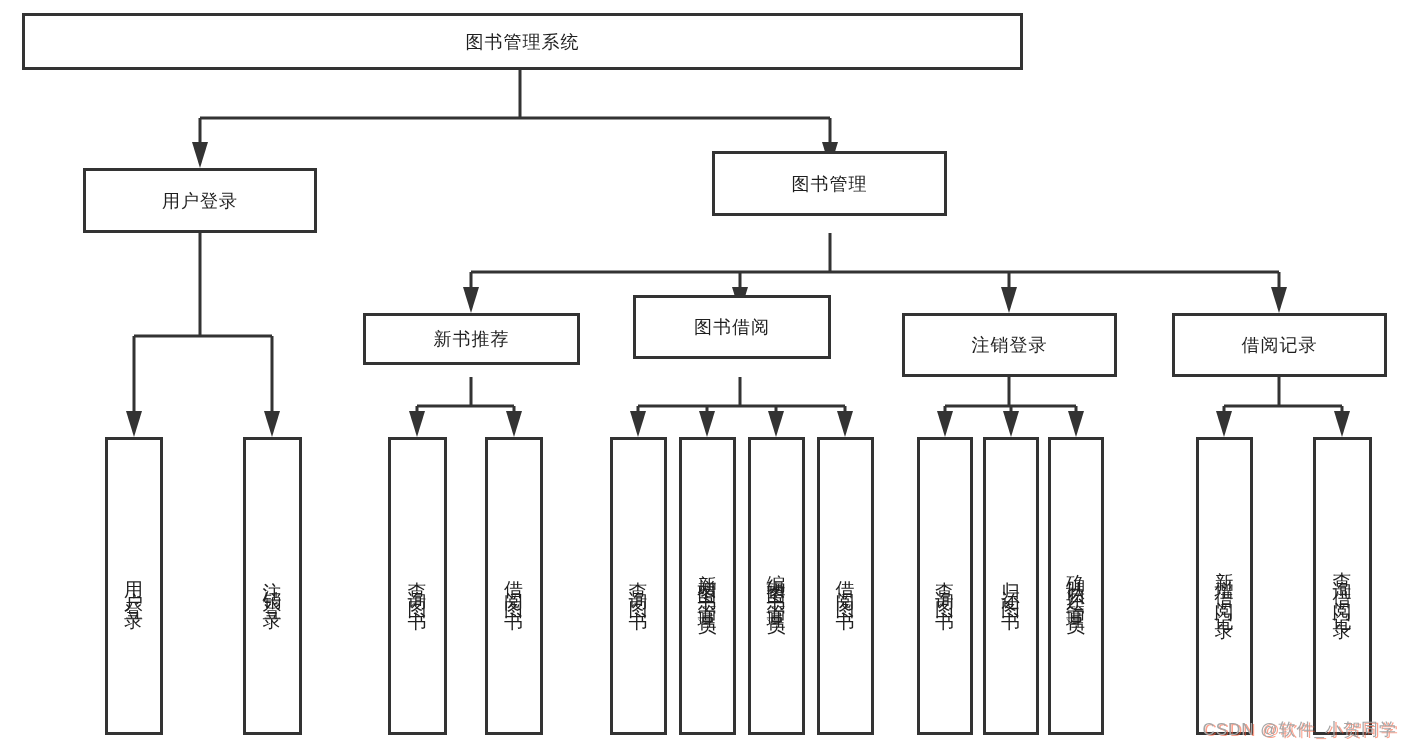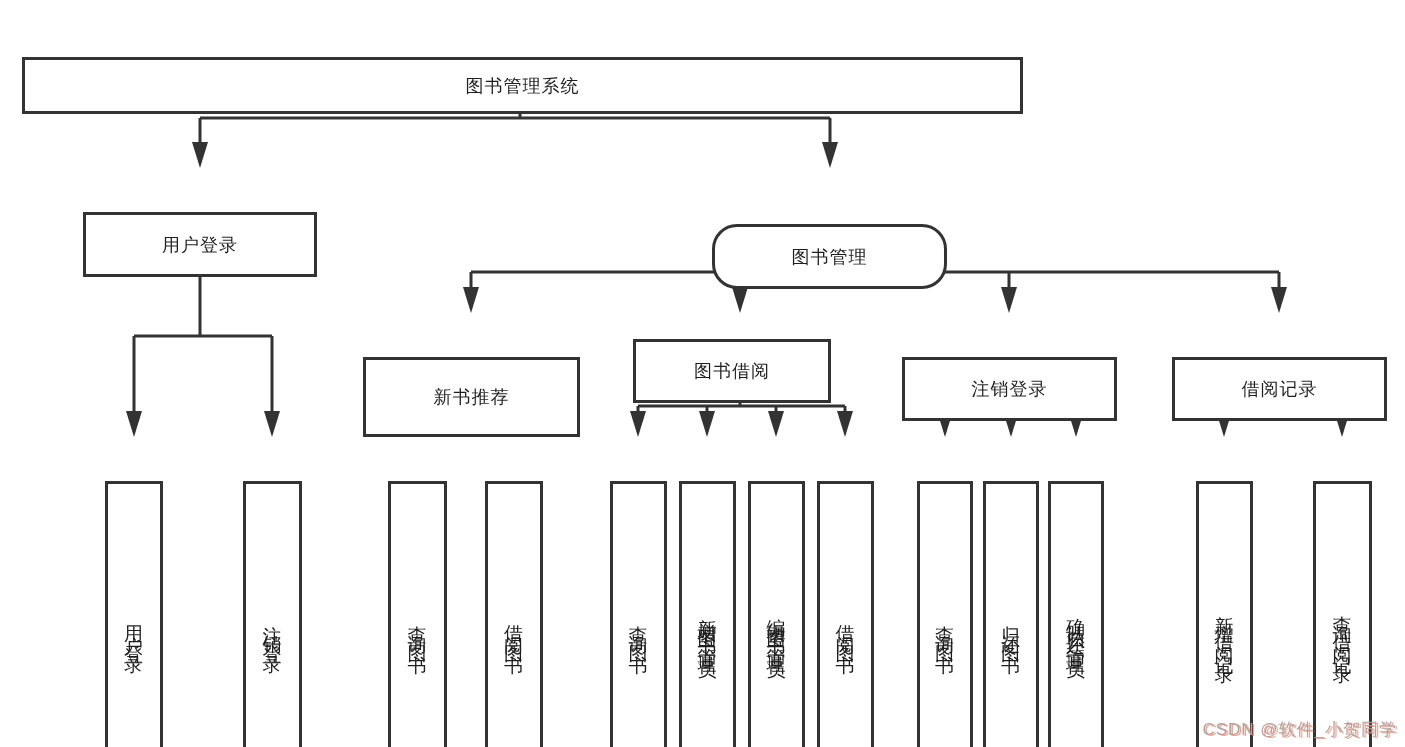--- a/index.html
+++ b/index.html
@@ -29,21 +29,20 @@
     box-sizing: border-box;
     border: 3px solid #333333;
     background: #ffffff;
     display: flex;
     align-items: center;
     justify-content: center;
     color: #1f1f1f;
     font-size: 18px;
     letter-spacing: 1px;
     text-align: left;
-    margin-top: 44px;
   }
   .hnode {  }
   .vnode {
     writing-mode: vertical-rl;
     text-orientation: mixed;
     font-size: 19px;
     letter-spacing: 10px;
     line-height: 1;
   }
   .vnode .vlabel { display: inline-block; }
@@ -93,25 +92,25 @@
       <polygon points="1334,411 1350,411 1342,437" fill="#333333"></polygon>
     </svg>
 
   <div class="node hnode" style="left:22px; top:13px; width:1001px; height:57px;">
     <span>图书管理系统</span>
   </div>
 
   <div class="node hnode" style="left:83px; top:168px; width:234px; height:65px;">
     <span>用户登录</span>
   </div>
-  <div class="node hnode" style="left:712px; top:180px; width:235px; height:65px;border-radius:25px;">
+  <div class="node hnode" style="left:712px; top:151px; width:235px; height:65px;">
     <span>图书管理</span>
   </div>
 
-  <div class="node hnode" style="left:363px; top:313px; width:217px; height:80px;">
+  <div class="node hnode" style="left:363px; top:313px; width:217px; height:52px;">
     <span>新书推荐</span>
   </div>
   <div class="node hnode" style="left:633px; top:295px; width:198px; height:64px;">
     <span>图书借阅</span>
   </div>
   <div class="node hnode" style="left:902px; top:313px; width:215px; height:64px;">
     <span>注销登录</span>
   </div>
   <div class="node hnode" style="left:1172px; top:313px; width:215px; height:64px;">
     <span>借阅记录</span>

